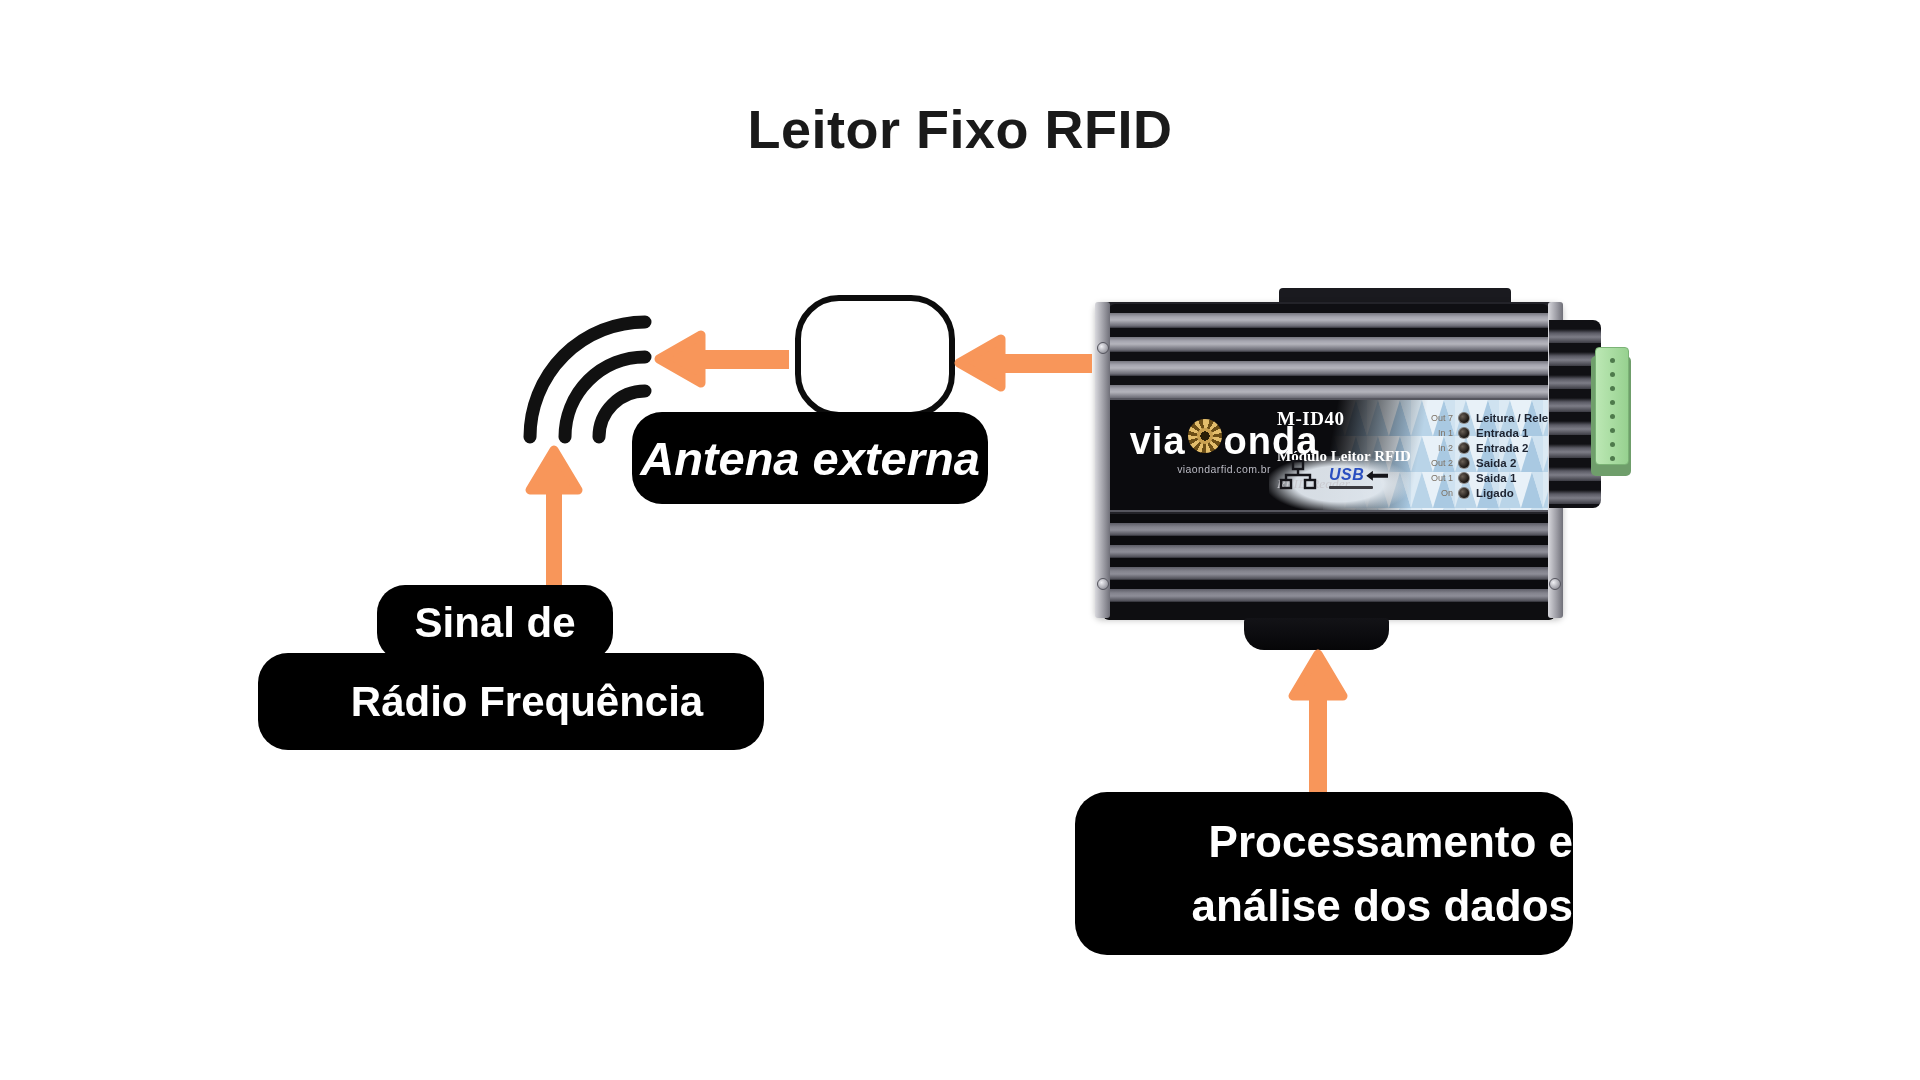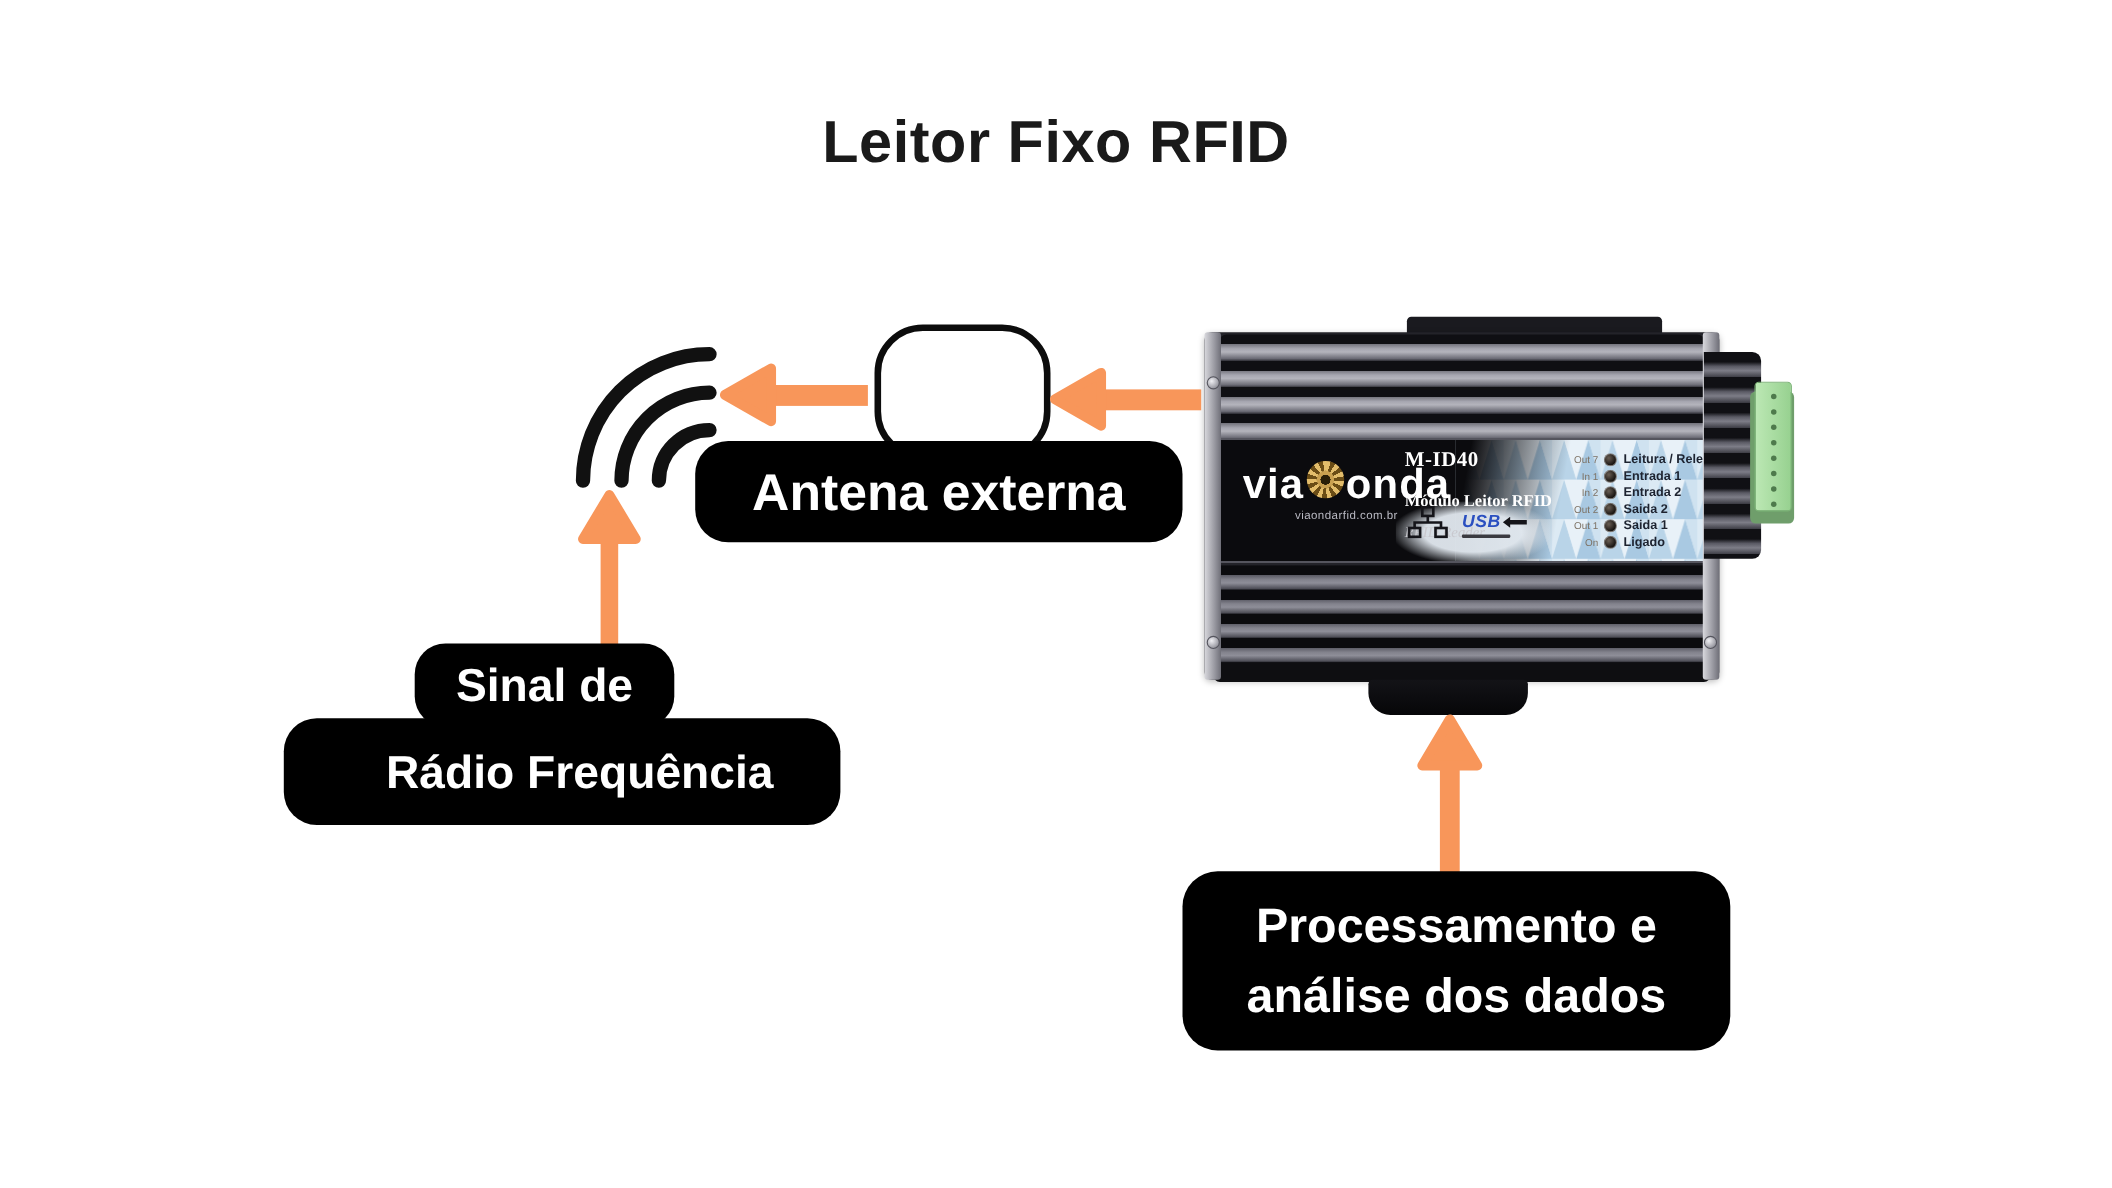--- a/index.html
+++ b/index.html
@@ -24,24 +24,24 @@
     left:795px;top:295px;width:160px;height:123px;box-sizing:border-box;
     background:#ffffff;border:6px solid #0c0c0c;border-radius:44px;z-index:2;
   }
 
   
   .callout{
     background:#000000;color:#ffffff;font-weight:700;
     display:flex;align-items:center;justify-content:center;text-align:center;
     z-index:4;
   }
-  #callout-antena{left:632px;top:401px;width:443px;height:92px;border-radius:30px;font-size:47px;}
+  #callout-antena{left:632px;top:412px;width:356px;height:92px;border-radius:30px;font-size:47px;font-style:italic;}
   #callout-sinal-top{left:377px;top:585px;width:236px;height:76px;border-radius:28px;font-size:42px;z-index:5;}
   #callout-sinal-bottom{left:258px;top:653px;width:474px;height:97px;border-radius:30px;font-size:42px;padding-left:32px;}
-  #callout-processing{left:1075px;top:792px;width:498px;height:163px;border-radius:32px;font-size:44px;flex-direction:column;line-height:64px;}
+  #callout-processing{left:1075px;top:792px;width:498px;height:163px;border-radius:32px;font-size:44px;flex-direction:column;line-height:64px;align-items:flex-end;}
 
   
   #device{left:1095px;top:286px;width:468px;height:366px;z-index:1;}
   #device .body{
     position:absolute;left:0;top:16px;width:468px;height:316px;
     background:#232329;border-radius:7px;
     box-shadow:0 2px 6px rgba(0,0,0,.25);
   }
   #device .topcap{
     position:absolute;left:184px;top:2px;width:232px;height:18px;

